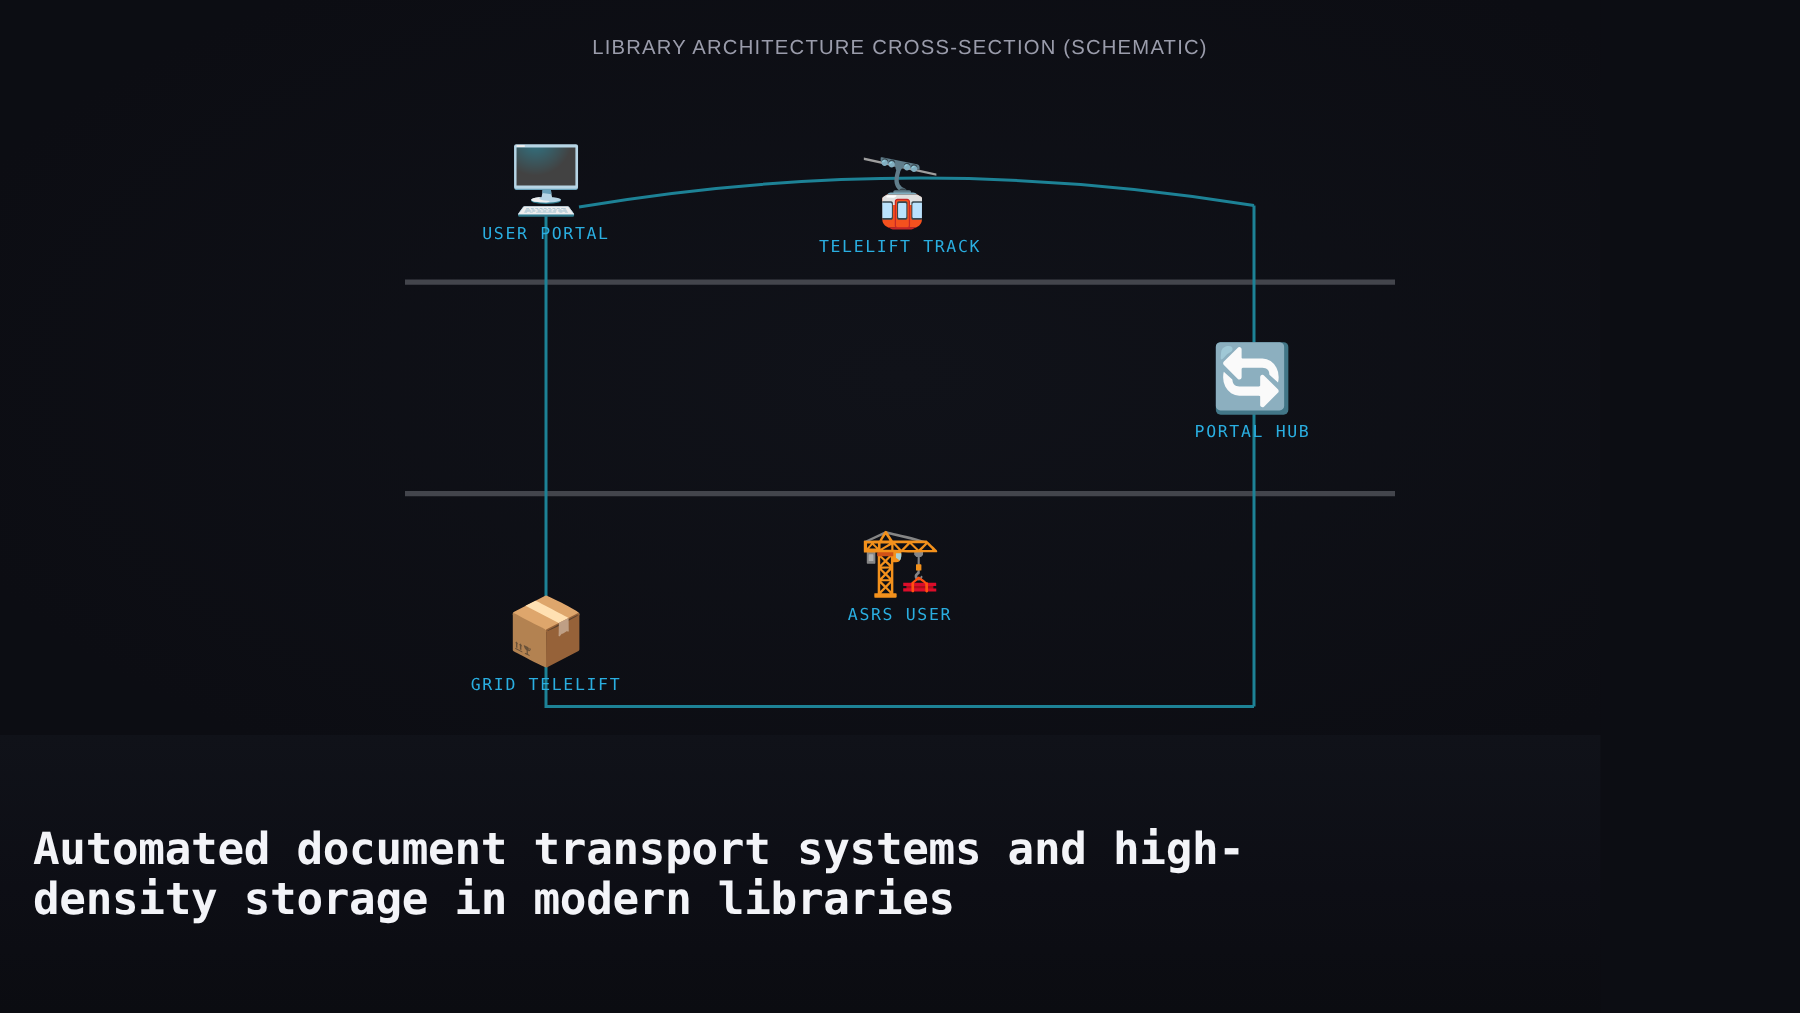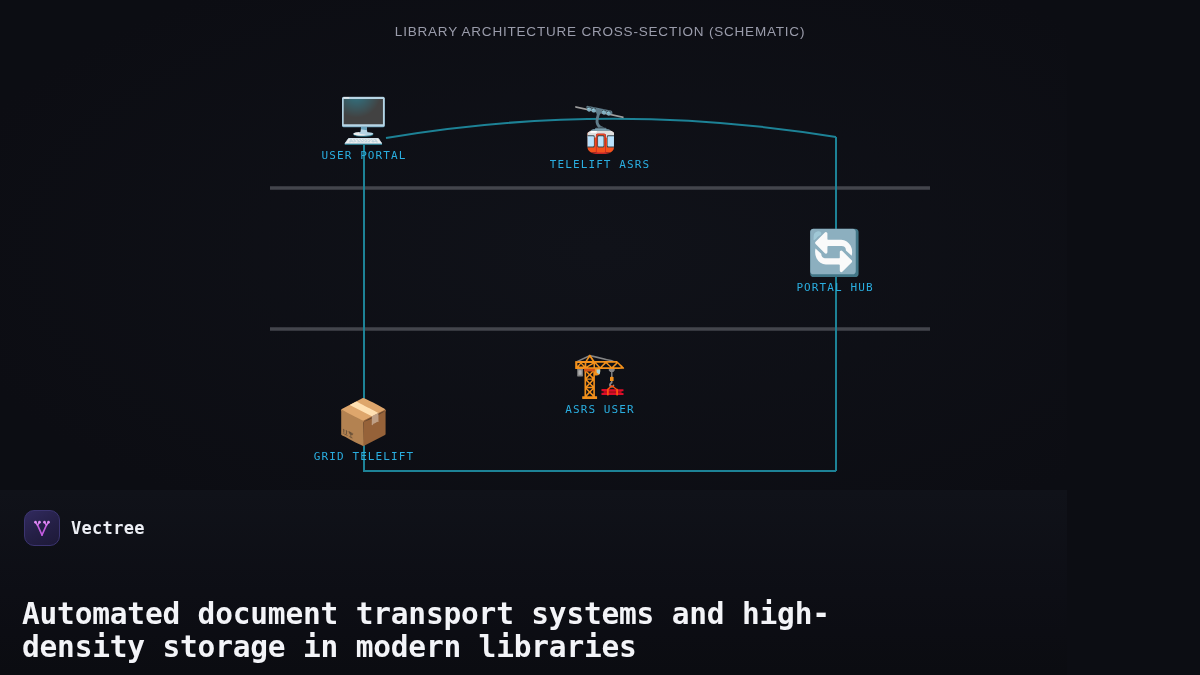--- a/index.html
+++ b/index.html
@@ -106,21 +106,20 @@
     left: 22px;
     top: 60px;
     width: 840px;
     font-family: "DejaVu Sans Mono", monospace;
     font-weight: bold;
     font-size: 29.5px;
     line-height: 32.5px;
     color: #f3f4f8;
     letter-spacing: -0.2px;
     white-space: pre-wrap;
-    margin-top: 48px;
   }
   #url {
     position: absolute;
     right: 24px;
     top: 142px;
     font-family: "DejaVu Sans Mono", monospace;
     font-size: 13px;
     color: #6f7383;
     letter-spacing: 0.2px;
     white-space: pre;
@@ -149,21 +148,21 @@
       <path d="M 364 440 L 364 471 L 836 471" fill="none" stroke="#1d8296" stroke-width="2"></path>
     </svg>
 
     <div class="node" style="left:364px; top:95px;">
       <span class="glyph">🖥️</span>
       <span class="caption">USER PORTAL</span>
     </div>
 
     <div class="node" style="left:600px; top:104px;">
       <span class="glyph">🚡</span>
-      <span class="caption">TELELIFT ASRS</span>
+      <span class="caption">TELELIFT TRACK</span>
     </div>
 
     <div class="node" style="left:835px; top:227px;">
       <span class="glyph">🔄</span>
       <span class="caption">PORTAL HUB</span>
     </div>
 
     <div class="node" style="left:600px; top:349px;">
       <span class="glyph">🏗️</span>
       <span class="caption">ASRS USER</span>
@@ -171,36 +170,19 @@
 
     <div class="node" style="left:364px; top:396px;">
       <span class="glyph">📦</span>
       <span class="caption">GRID TELELIFT</span>
     </div>
 
   </div>
 
   <div id="footer">
 
-    <div id="brand-row">
-      <div id="brand-logo">
-        <svg width="22" height="22" viewBox="0 0 22 22">
-          <path d="M11 18 L6.5 8" stroke="#c45ce0" stroke-width="1.7" fill="none" stroke-linecap="round"></path>
-          <path d="M11 18 L15.5 8" stroke="#c45ce0" stroke-width="1.7" fill="none" stroke-linecap="round"></path>
-          <path d="M6.5 8 L4.6 5.6" stroke="#d778ef" stroke-width="1.5" fill="none" stroke-linecap="round"></path>
-          <path d="M6.5 8 L8.4 5.6" stroke="#d778ef" stroke-width="1.5" fill="none" stroke-linecap="round"></path>
-          <path d="M15.5 8 L13.6 5.6" stroke="#d778ef" stroke-width="1.5" fill="none" stroke-linecap="round"></path>
-          <path d="M15.5 8 L17.4 5.6" stroke="#d778ef" stroke-width="1.5" fill="none" stroke-linecap="round"></path>
-          <circle cx="4.5" cy="5.2" r="1.35" fill="#e08cf5"></circle>
-          <circle cx="8.5" cy="5.2" r="1.35" fill="#e08cf5"></circle>
-          <circle cx="13.5" cy="5.2" r="1.35" fill="#e08cf5"></circle>
-          <circle cx="17.5" cy="5.2" r="1.35" fill="#e08cf5"></circle>
-        </svg>
-      </div>
-      <span id="brand-name">Vectree</span>
-    </div>
 
     <div id="headline">Automated document transport systems and high-density storage in modern libraries</div>
 
 
   </div>
 
 </div>
 
 </body></html>

